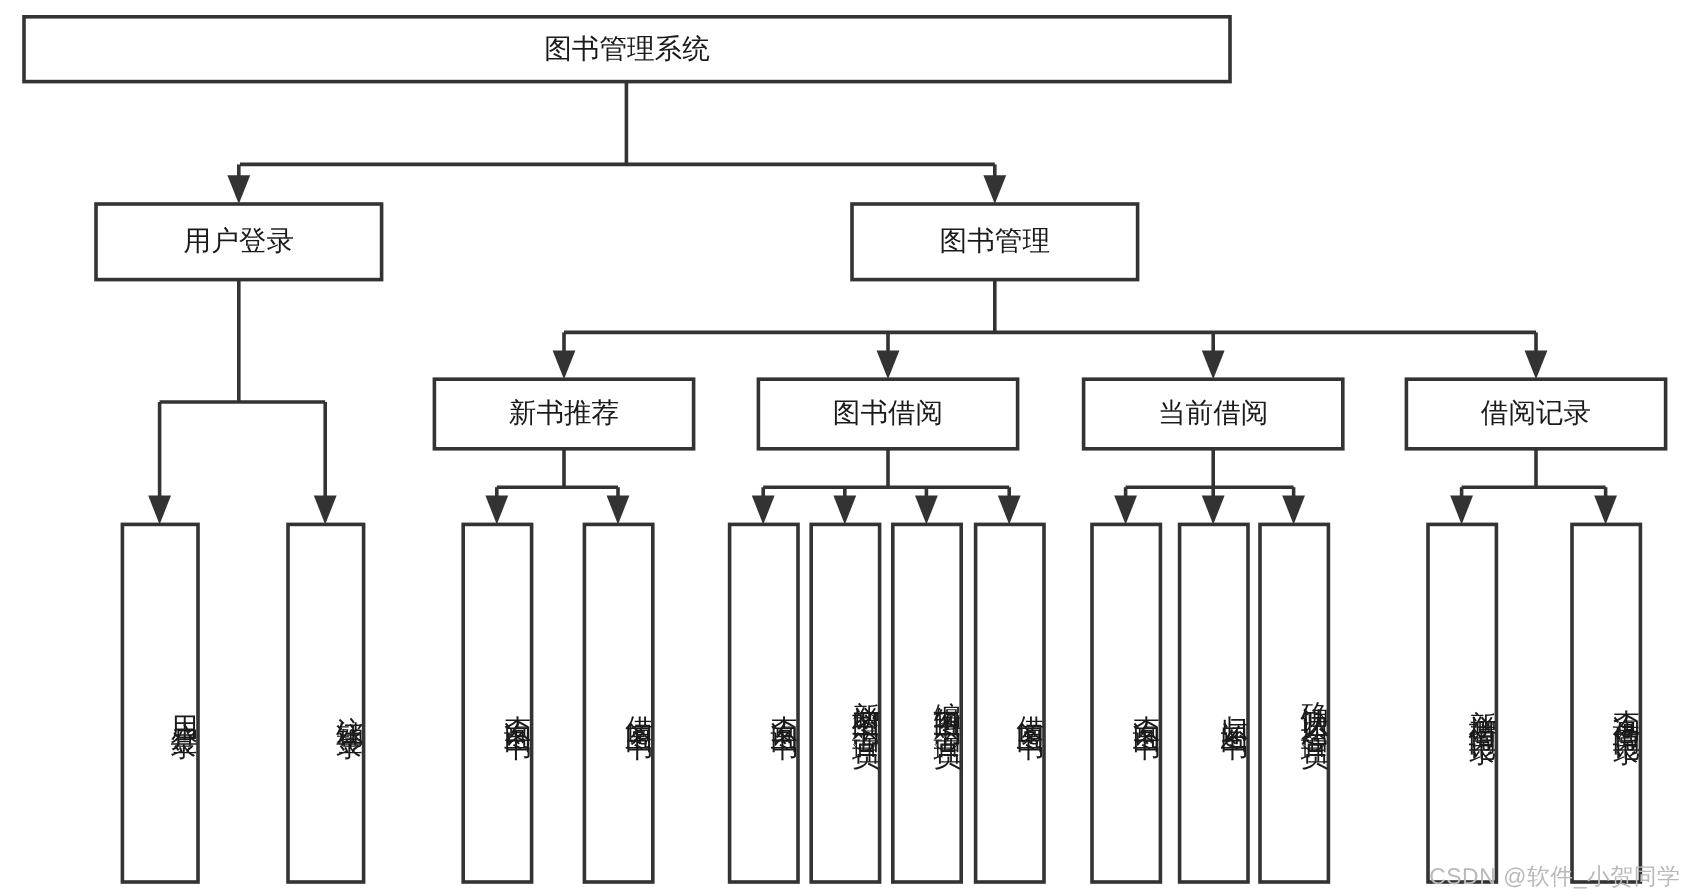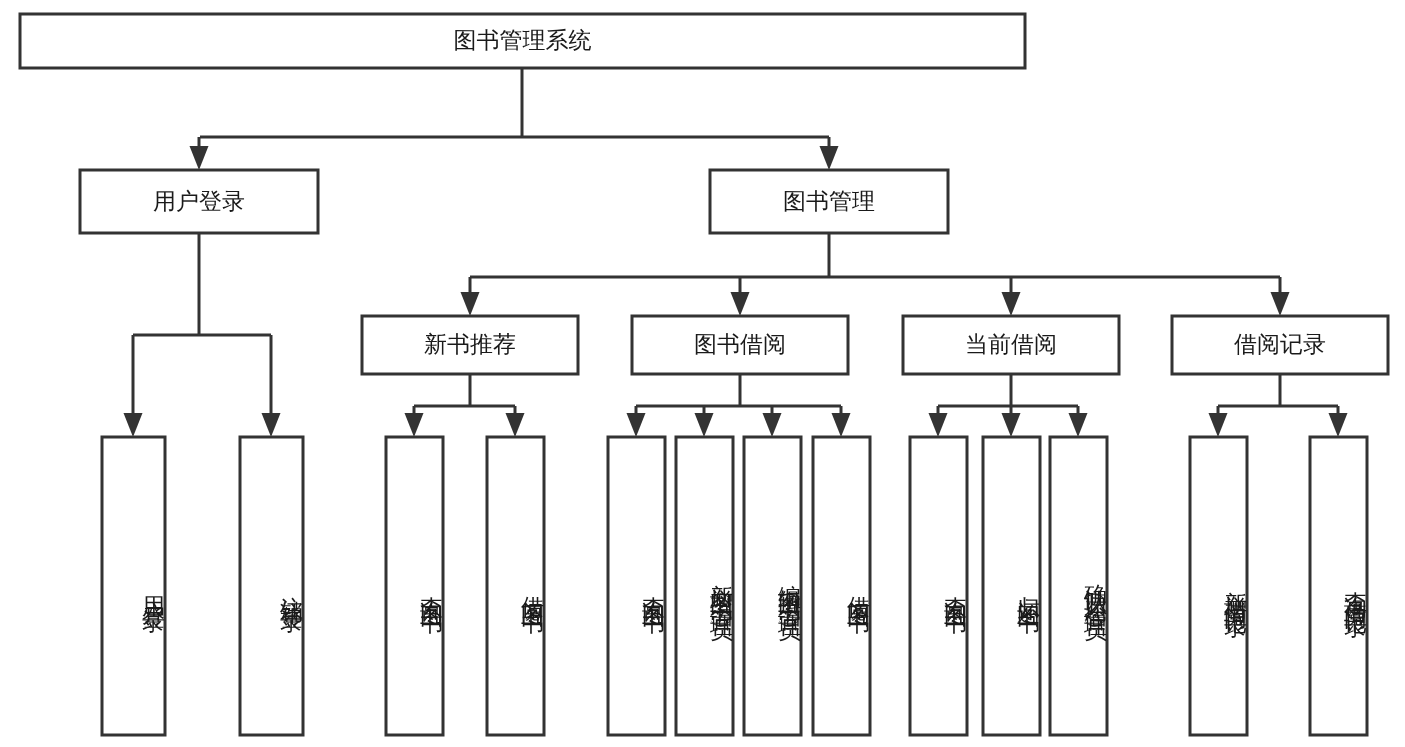--- a/index.html
+++ b/index.html
@@ -180,14 +180,15 @@
       <div class="node-label-v" style="left: 676px; top: 447px; width: 57px; height: 282px;">新增图书（管理员）</div>
       <div class="node-label-v" style="left: 744px; top: 447px; width: 57px; height: 282px;">编辑图书（管理员）</div>
       <div class="node-label-v" style="left: 813px; top: 447px; width: 57px; height: 282px;">借阅图书</div>
       <div class="node-label-v" style="left: 910px; top: 447px; width: 57px; height: 282px;">查询图书</div>
       <div class="node-label-v" style="left: 983px; top: 447px; width: 57px; height: 282px;">归还图书</div>
       <div class="node-label-v" style="left: 1050px; top: 447px; width: 57px; height: 282px;">确认归还（管理员）</div>
       <div class="node-label-v" style="left: 1190px; top: 447px; width: 57px; height: 282px;">新增借阅记录</div>
       <div class="node-label-v" style="left: 1310px; top: 447px; width: 57px; height: 282px;">查询借阅记录</div>
     </div>
 
+  <div class="watermark" id="watermark" style="left: 1191px; top: 718px;">CSDN @软件_小贺同学</div>
 
 </div>
 
 </body></html>

